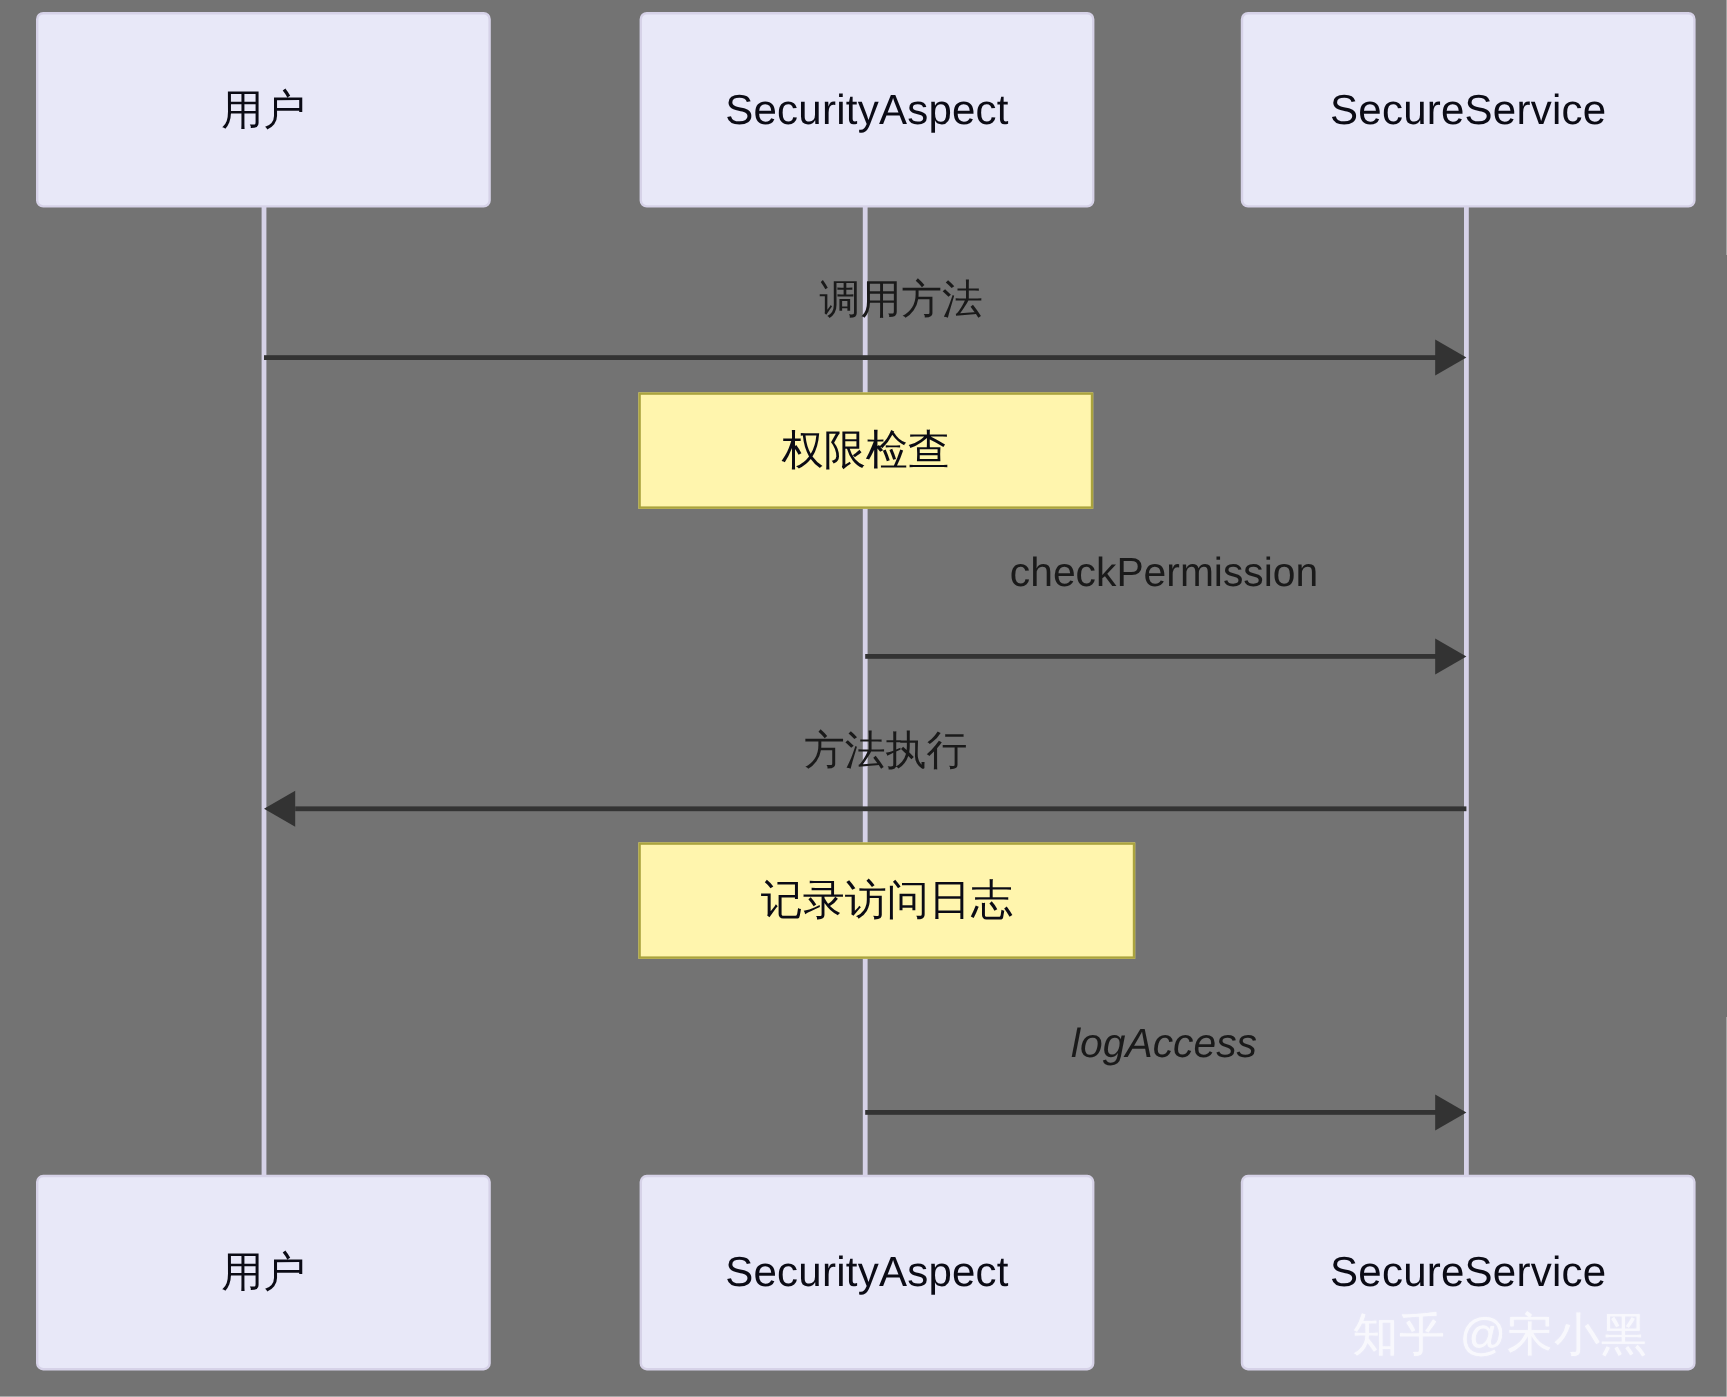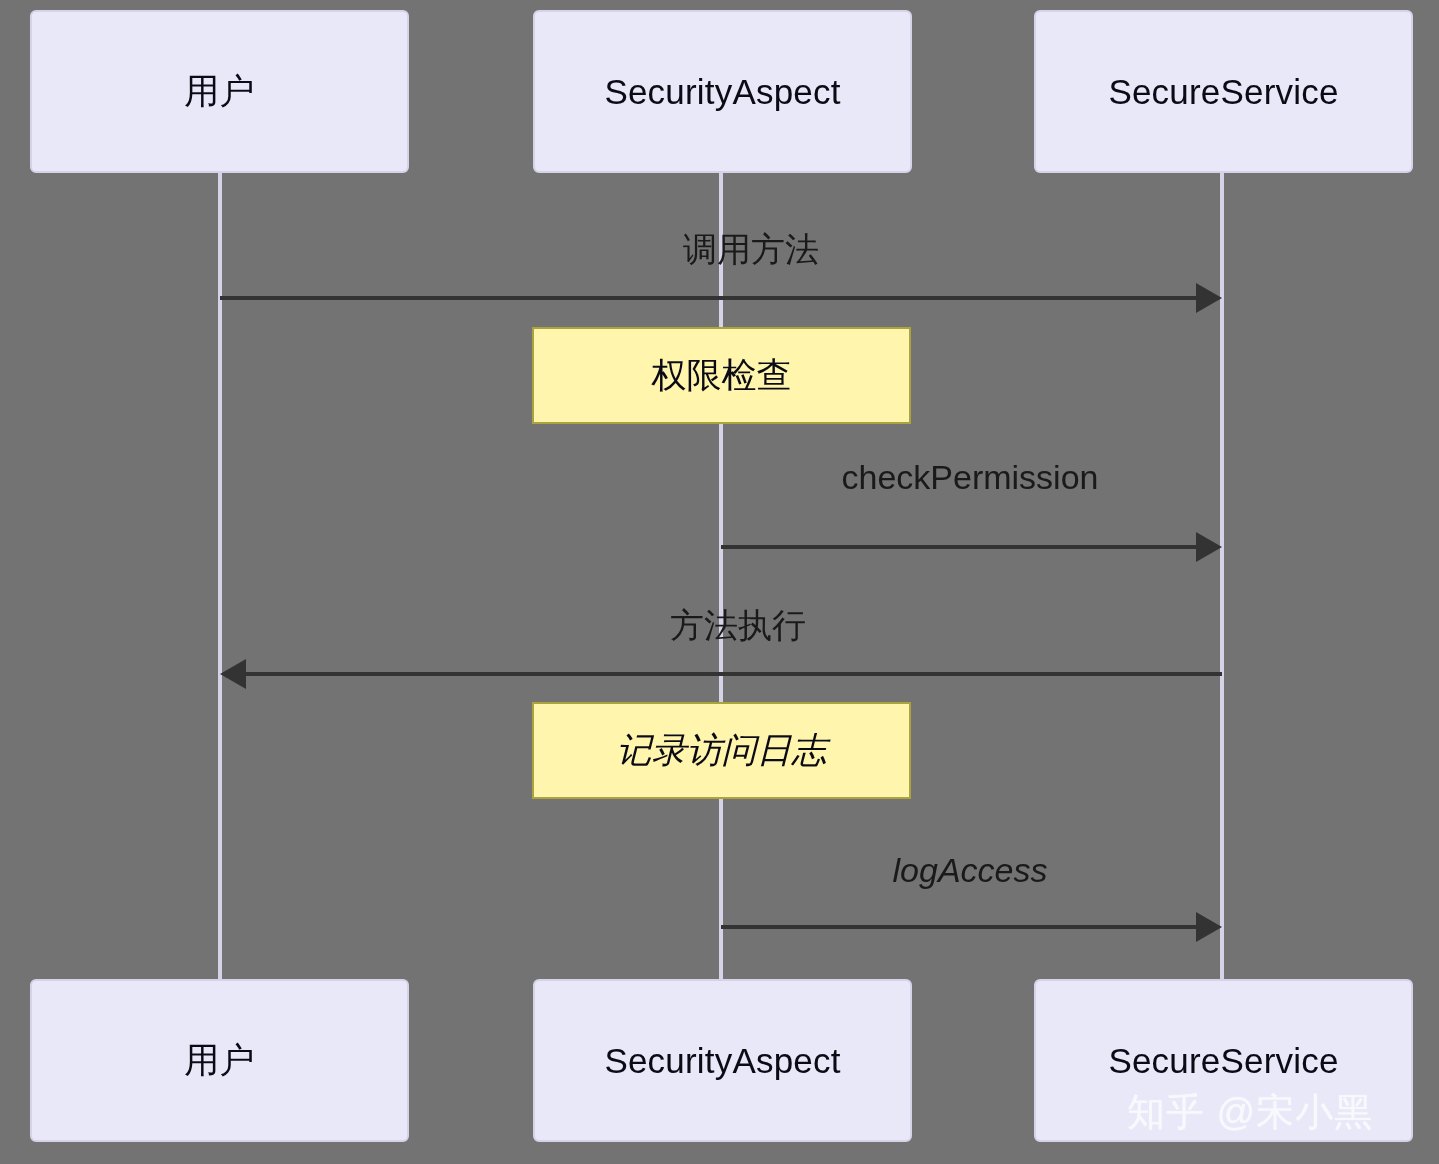--- a/index.html
+++ b/index.html
@@ -116,21 +116,21 @@
   </div>
 
   <div class="msg-label" style="left:970px; top:458px;">checkPermission</div>
   <div class="msg-line" style="left:721px; top:545px; width:485px;"></div>
   <div class="arrow-head arrow-right" style="left:1196px; top:532px;"></div>
 
   <div class="msg-label" style="left:719px; top:603px;margin-left:19px;">方法执行</div>
   <div class="msg-line" style="left:246px; top:672px; width:976px;"></div>
   <div class="arrow-head arrow-left" style="left:220px; top:659px;"></div>
 
-  <div class="note-box" style="left:532px; top:702px; width:379px; height:97px;font-style:italic;">
+  <div class="note-box" style="left:532px; top:702px; width:414px; height:97px;">
     <span>记录访问日志</span>
   </div>
 
   <div class="msg-label" style="left:970px; top:851px;font-style:italic;">logAccess</div>
   <div class="msg-line" style="left:721px; top:925px; width:485px;"></div>
   <div class="arrow-head arrow-right" style="left:1196px; top:912px;"></div>
 
   <div class="participant-box" style="left:30px; top:979px; width:379px; height:163px;">
     <span>用户</span>
   </div>

